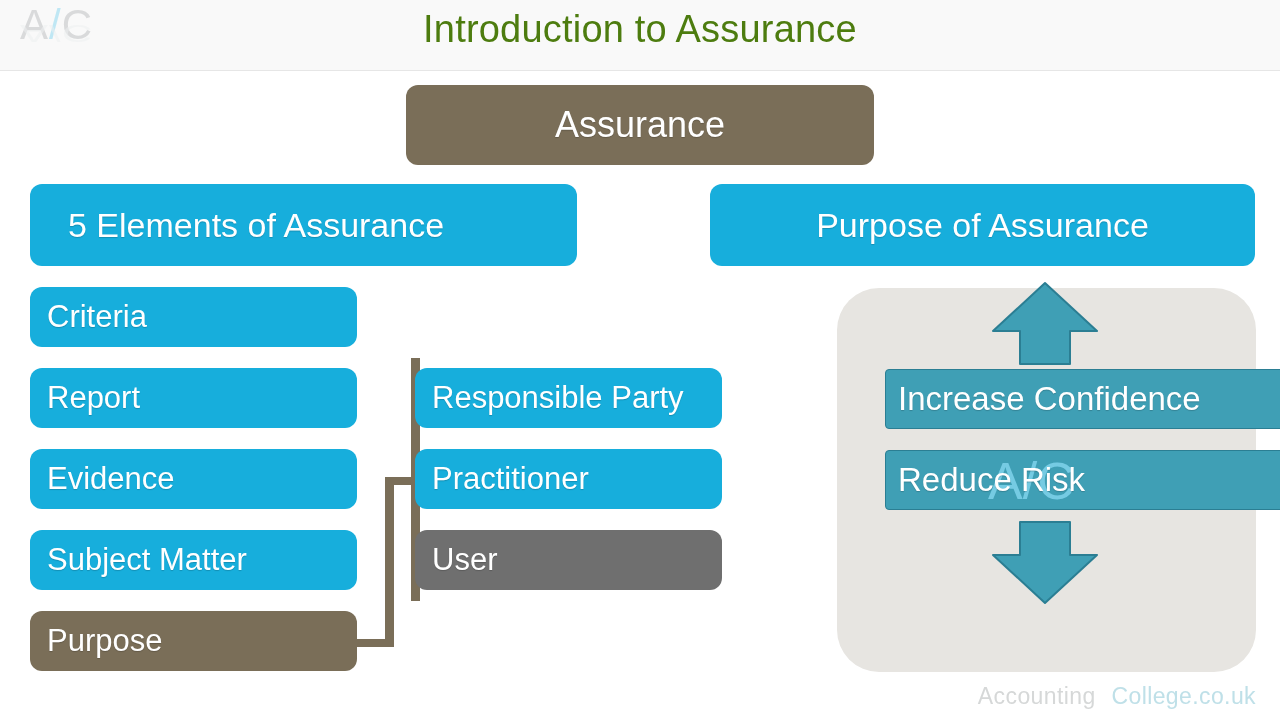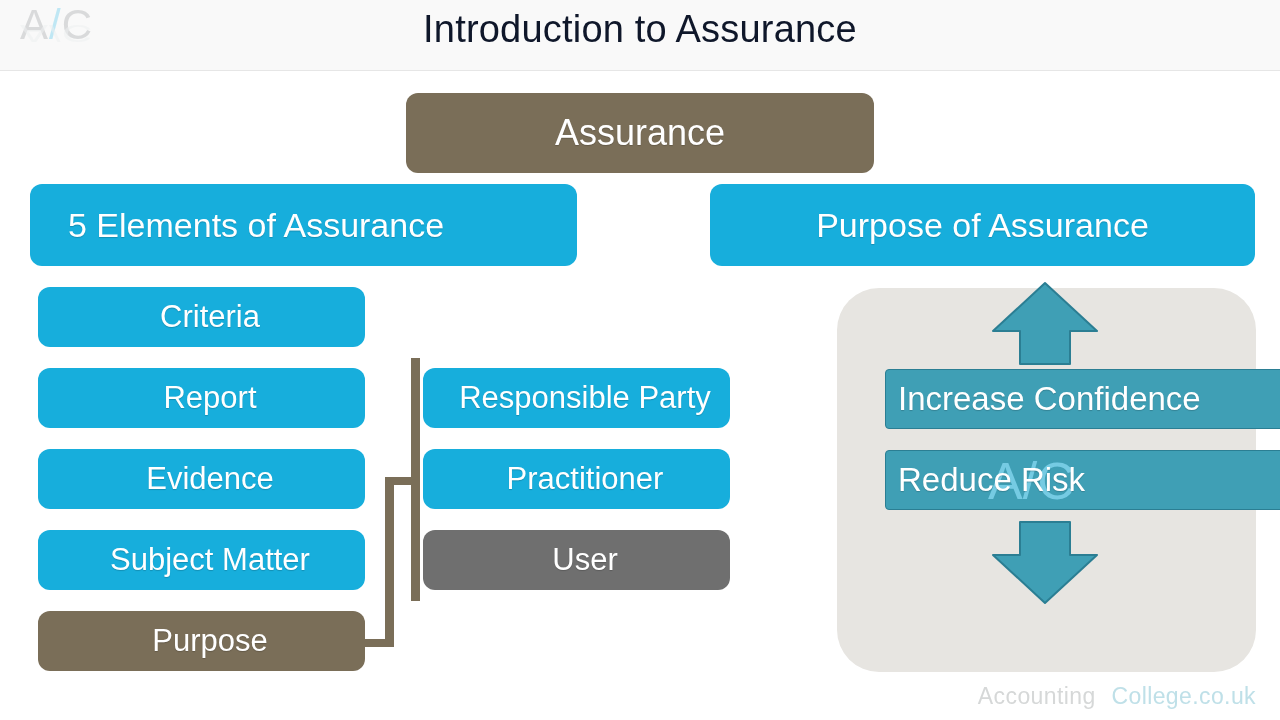--- a/index.html
+++ b/index.html
@@ -25,21 +25,21 @@
     width: 1280px; height: 70px;
     background: #f9f9f9;
     border-bottom: 1px solid #e6e6e6;
   }
   #header-title {
     position: absolute;
     left: 0; top: 8px;
     width: 1280px;
     text-align: center;
     font-size: 38px;
-    color: #0f172a;
+    color: #4d7c0f;
     letter-spacing: 0.2px;
     white-space: nowrap;
   }
   #logo {
     position: absolute;
     left: 20px; top: 4px;
     width: 110px; height: 64px;
   }
   #logo-main {
     position: absolute;
@@ -67,34 +67,34 @@
     position: absolute;
     border-radius: 12px;
     color: #ffffff;
     display: flex;
     align-items: center;
     box-sizing: border-box;
     white-space: nowrap;
     text-shadow: 0 1px 1px rgba(0,0,0,0.18);
   }
   .box.center { justify-content: center; }
-  .box.left { justify-content: center; padding-left: 17px; margin-left: 8px; }
+  .box.left { justify-content: flex-start; padding-left: 17px; }
   .blue  { background: #17aedc; }
   .brown { background: #7a6e58; }
   .gray  { background: #6f6f6f; }
   .teal  {
     background: #3f9fb5;
     border: 1px solid #2b7e93;
     border-radius: 4px;
     margin-left: 48px;
   }
 
   
   #box-assurance {
-    left: 406px; top: 93px; width: 468px; height: 80px;
+    left: 406px; top: 85px; width: 468px; height: 80px;
     font-size: 36px;
   }
   #box-five-elements {
     left: 30px; top: 184px; width: 547px; height: 82px;
     font-size: 34px; padding-left: 38px; justify-content: flex-start;
   }
   #box-purpose {
     left: 710px; top: 184px; width: 545px; height: 82px;
     font-size: 34px;
   }

